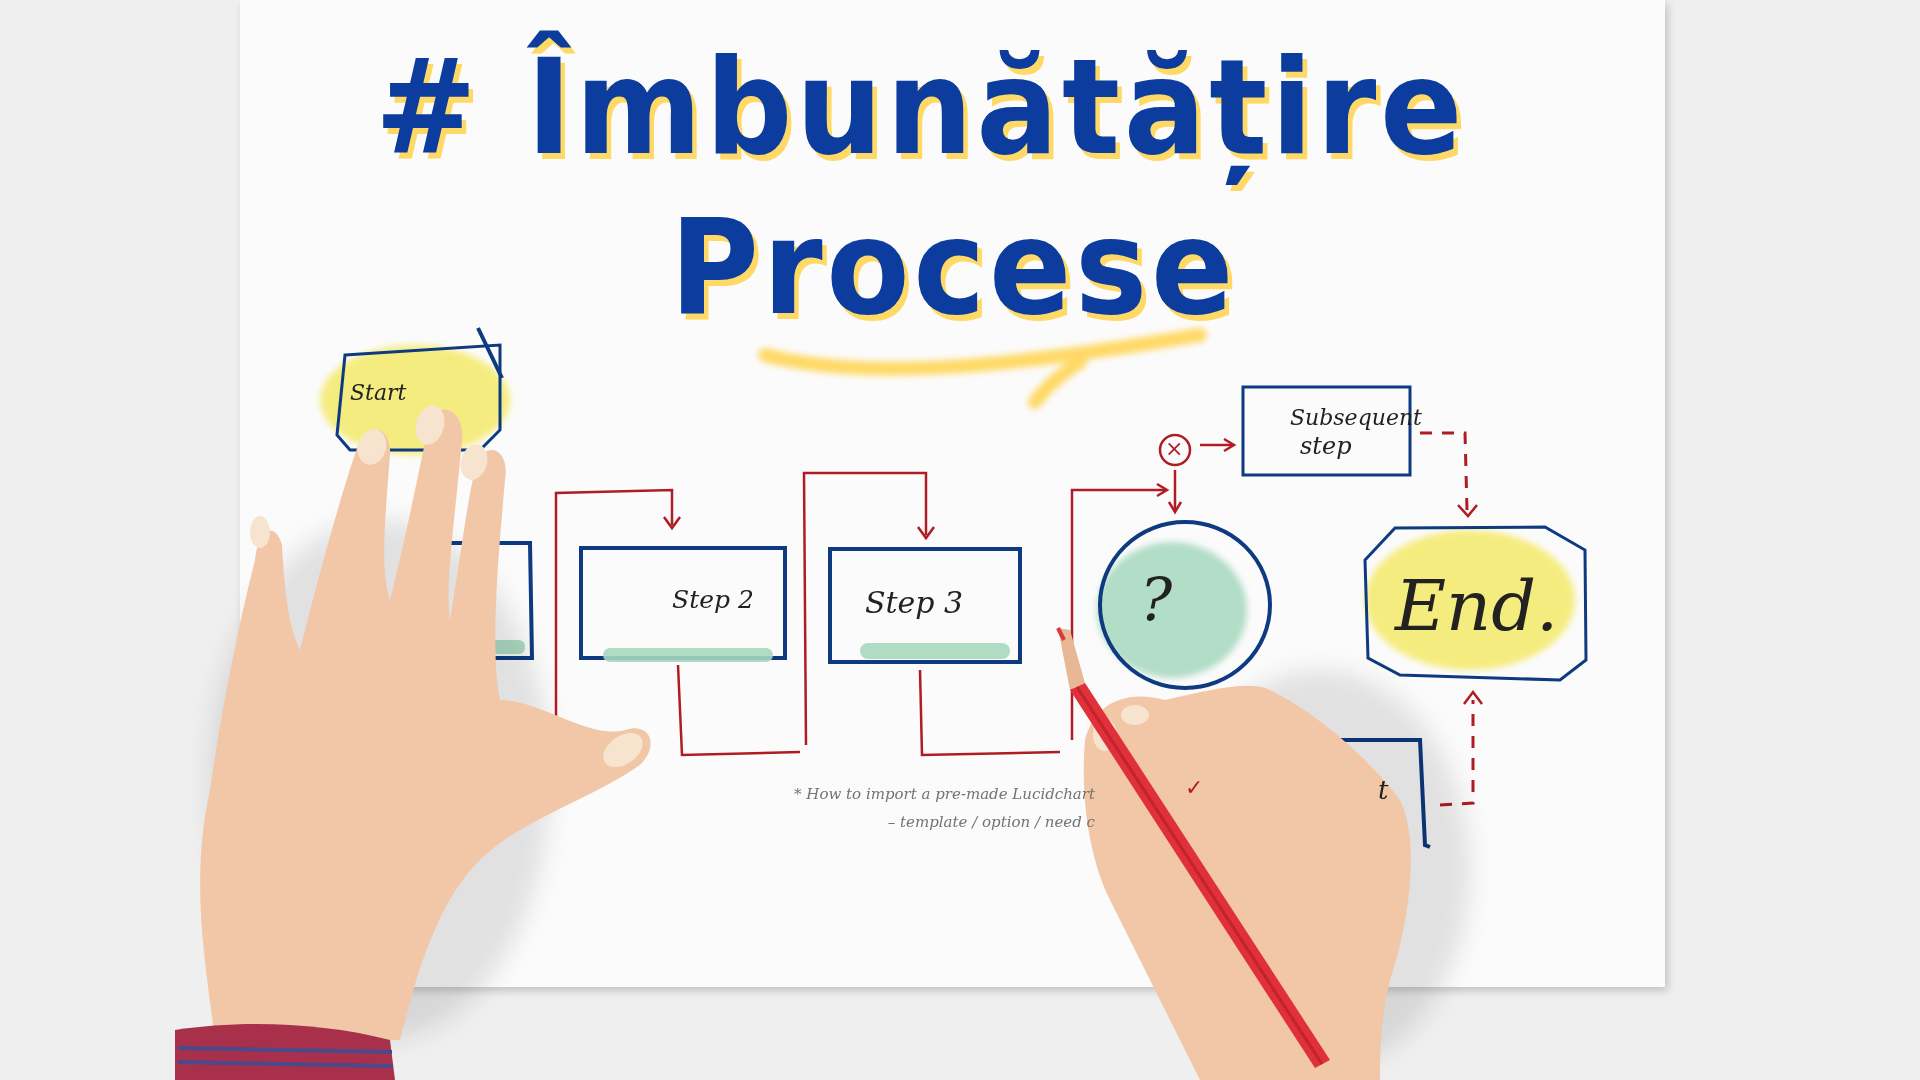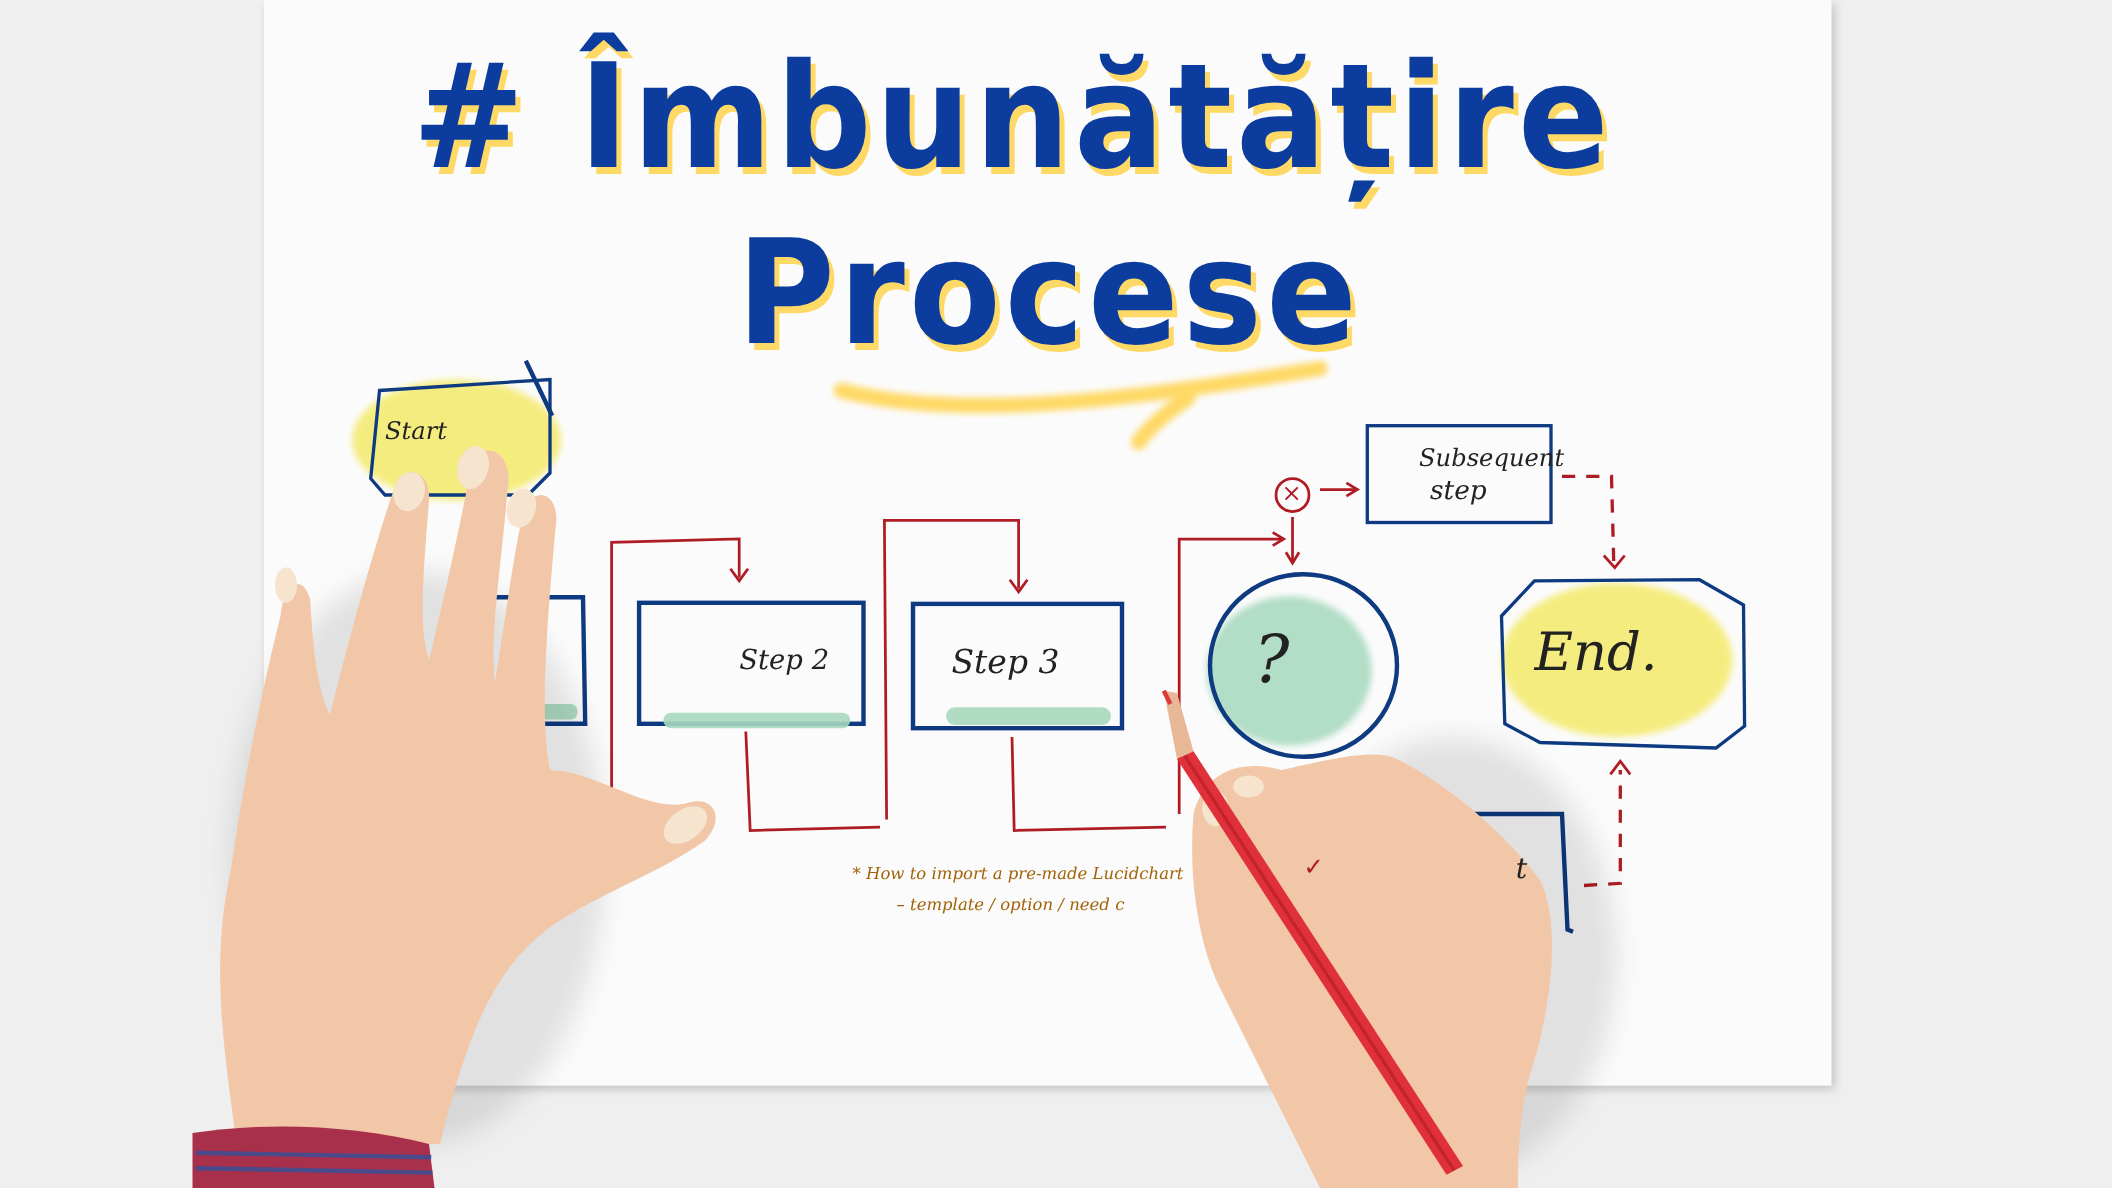--- a/index.html
+++ b/index.html
@@ -21,22 +21,22 @@
   }
   .title-1 { left: 375px; top: 30px; font-size: 132px; transform: scaleX(0.92); transform-origin: left top; }
   .title-2 { left: 670px; top: 190px; font-size: 132px; transform: scaleX(0.92); transform-origin: left top; }
   svg.diagram { position: absolute; left: 0; top: 0; width: 1920px; height: 1080px; }
   .hand-label {
     position: absolute; font-family: "DejaVu Serif", serif; font-style: italic;
     color: #222; white-space: nowrap;
   }
   .notes {
     position: absolute; left: 775px; top: 780px; width: 320px;
-    font-family: "DejaVu Serif", serif; font-style: italic; color: #a16207;
-    font-size: 15px; line-height: 28px;
+    font-family: "DejaVu Serif", serif; font-style: italic; color: #737373;
+    font-size: 15px; line-height: 28px; text-align: right;
   }
   .notes div { white-space: nowrap; }
 </style>
 </head>
 <body>
 
 <div class="paper"></div>
 
 <div class="title-line title-1"># Îmbunătățire</div>
 <div class="title-line title-2">Procese</div>
@@ -160,20 +160,20 @@
   </g>
 </svg>
 
 <div class="hand-label" style="left:350px; top:380px; font-size:22px;">Start</div>
 <div class="hand-label" style="left:640px; top:585px; font-size:25px;margin-left:32px;">Step 2</div>
 <div class="hand-label" style="left:865px; top:585px; font-size:30px;">Step 3</div>
 <div class="hand-label" style="left:1140px; top:565px; font-size:60px;">?</div>
 <div class="hand-label" style="left:1165px; top:436px; font-size:22px; color:#b01c24; font-style:normal;">×</div>
 <div class="hand-label" style="left:1262px; top:405px; font-size:22px;margin-left:28px;">Subsequent</div>
 <div class="hand-label" style="left:1300px; top:432px; font-size:24px;">step</div>
-<div class="hand-label" style="left:1395px; top:565px; font-size:48px;">End.</div>
+<div class="hand-label" style="left:1395px; top:565px; font-size:70px;">End.</div>
 <div class="hand-label" style="left:1185px; top:775px; font-size:22px; color:#b01c24; font-style:normal;">✓</div>
 <div class="hand-label" style="left:1378px; top:775px; font-size:26px;">t</div>
 
 <div class="notes">
   <div>* How to import a pre-made Lucidchart</div>
   <div style="padding-left:40px;">– template  / option / need c</div>
 </div>
 
 </body></html>

